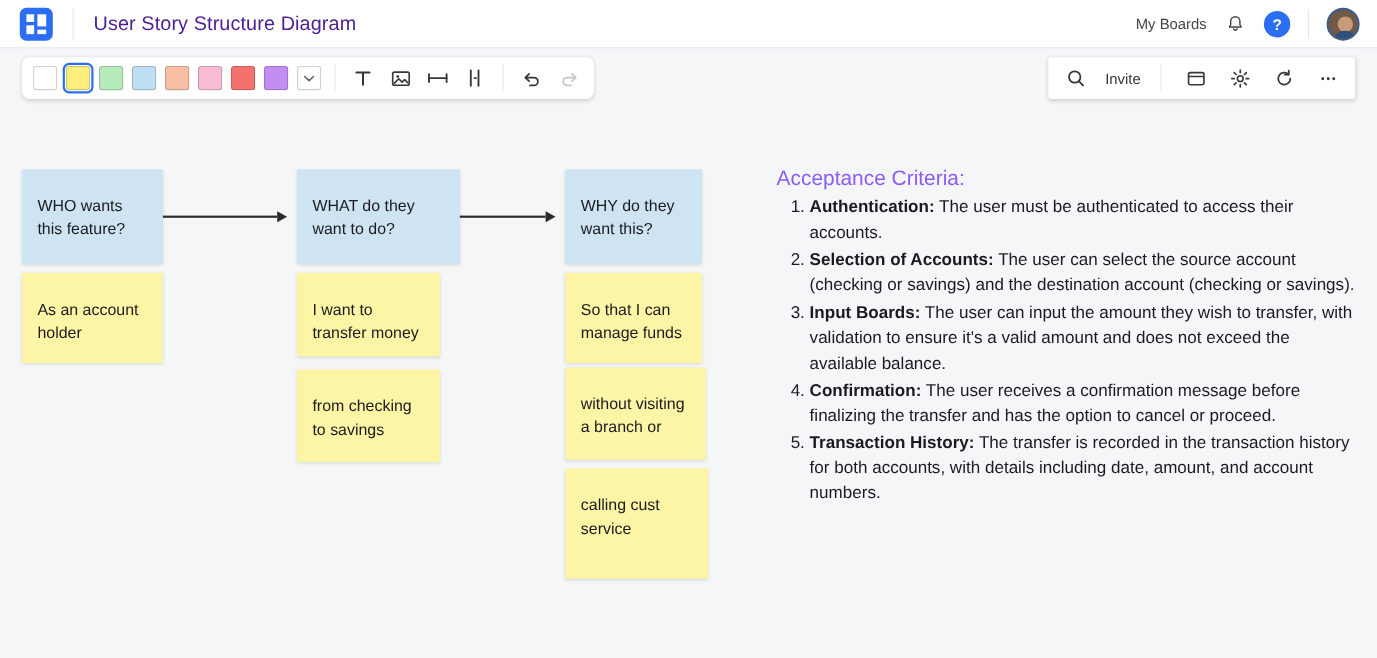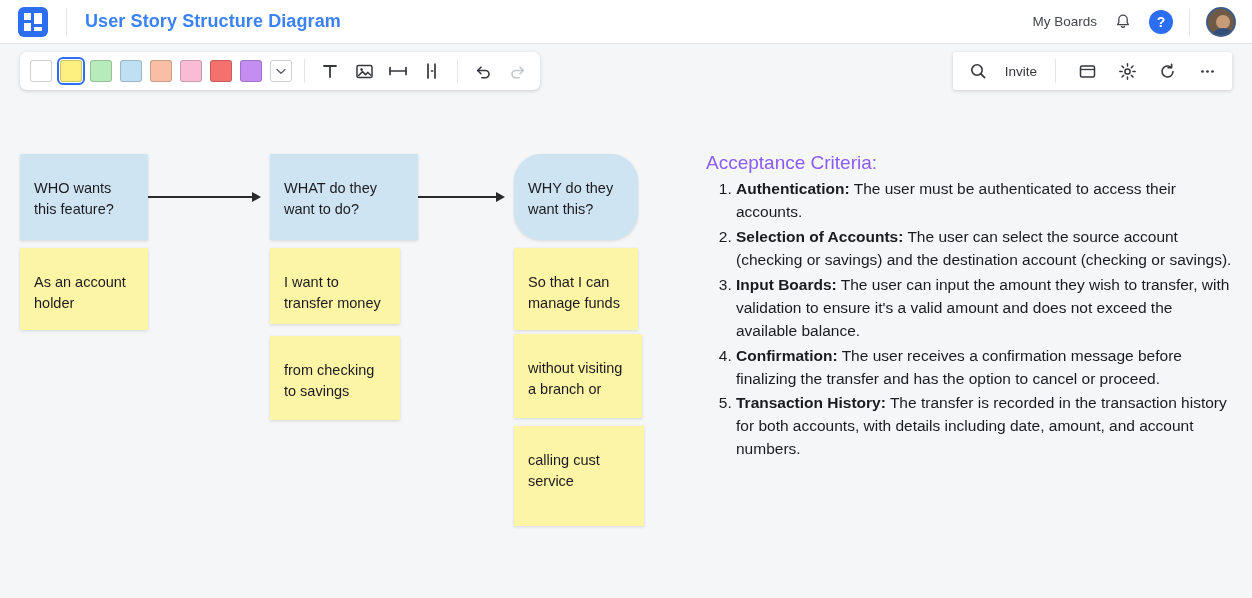--- a/index.html
+++ b/index.html
@@ -30,21 +30,21 @@
   .logo-tile i.a { left: 6px;  top: 6px;  width: 7px;  height: 7px; }
   .logo-tile i.b { left: 16px; top: 6px;  width: 8px;  height: 11px; }
   .logo-tile i.c { left: 6px;  top: 16px; width: 7px;  height: 8px; }
   .logo-tile i.d { left: 16px; top: 20px; width: 8px;  height: 4px; }
 
   .divider-v {
     width: 1px; height: 28px; background: #e4e6ea; margin-left: 18px;
   }
   .board-title {
     margin-left: 18px;
-    font-size: 18px; font-weight: bold; color: #3b82f6;
+    font-size: 18px; font-weight: normal; color: #4c1d95;
     letter-spacing: 0.1px;
   }
   .topbar-right {
     margin-left: auto; display: flex; align-items: center; gap: 16px;
     padding-right: 16px;
   }
   .my-boards {
     font-size: 13.5px; color: #43454a;
   }
   .bell {
@@ -289,21 +289,21 @@
 <div class="canvas">
 
   <div class="arrow-line" style="left:148px; top:152px; width:104px;"></div>
   <div class="arrow-head" style="left:252px; top:148px;"></div>
 
   <div class="arrow-line" style="left:400px; top:152px; width:96px;"></div>
   <div class="arrow-head" style="left:496px; top:148px;"></div>
 
   <div class="note blue" style="left:20px;  top:110px; width:128px; height:86px;">WHO wants this feature?</div>
   <div class="note blue" style="left:270px; top:110px; width:148px; height:86px;">WHAT do they want to do?</div>
-  <div class="note blue" style="left:514px; top:110px; width:124px; height:86px;border-radius:27px;">WHY do they want this?</div>
+  <div class="note blue" style="left:514px; top:110px; width:124px; height:86px;">WHY do they want this?</div>
 
   <div class="note yellow" style="left:20px;  top:204px; width:128px; height:82px;">As an account holder</div>
   <div class="note yellow" style="left:270px; top:204px; width:130px; height:76px;">I want to transfer money</div>
   <div class="note yellow" style="left:270px; top:292px; width:130px; height:84px;">from checking to savings</div>
   <div class="note yellow" style="left:514px; top:204px; width:124px; height:82px;">So that I can manage funds</div>
   <div class="note yellow" style="left:514px; top:290px; width:128px; height:84px;">without visiting a branch or</div>
   <div class="note yellow" style="left:514px; top:382px; width:130px; height:100px;">calling cust service</div>
 
   <div class="ac">
     <h2>Acceptance Criteria:</h2>

